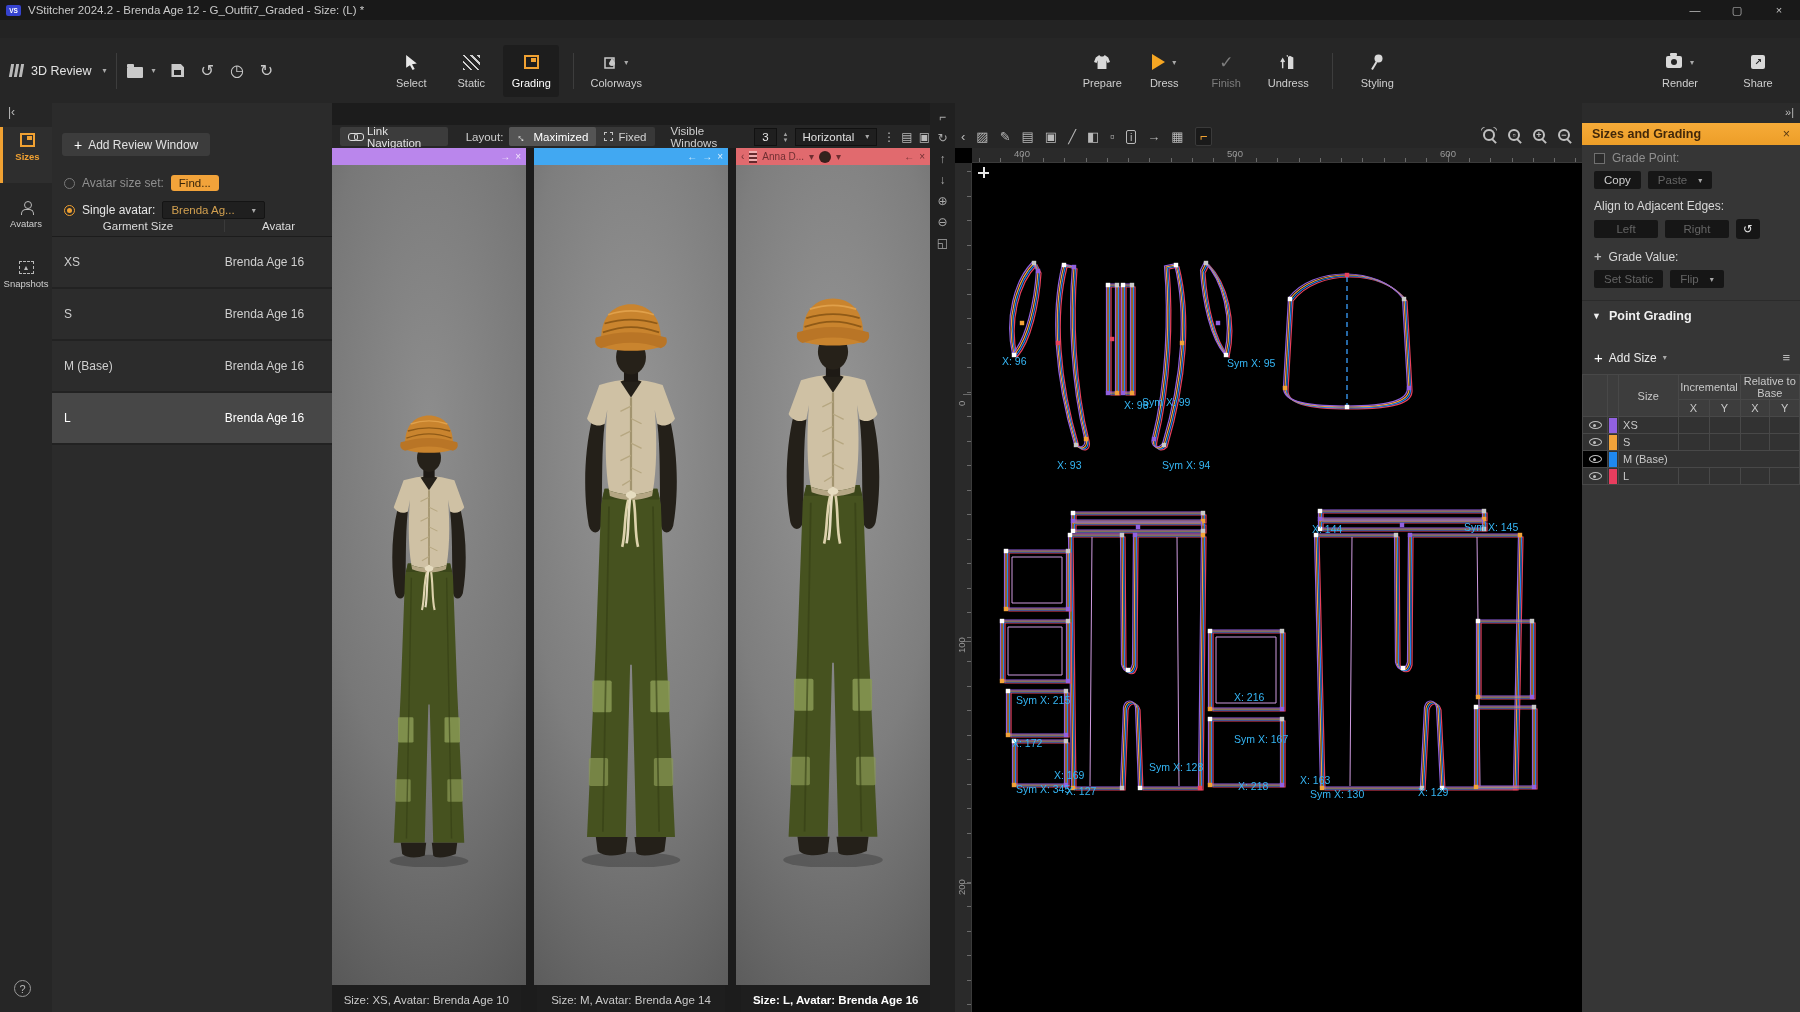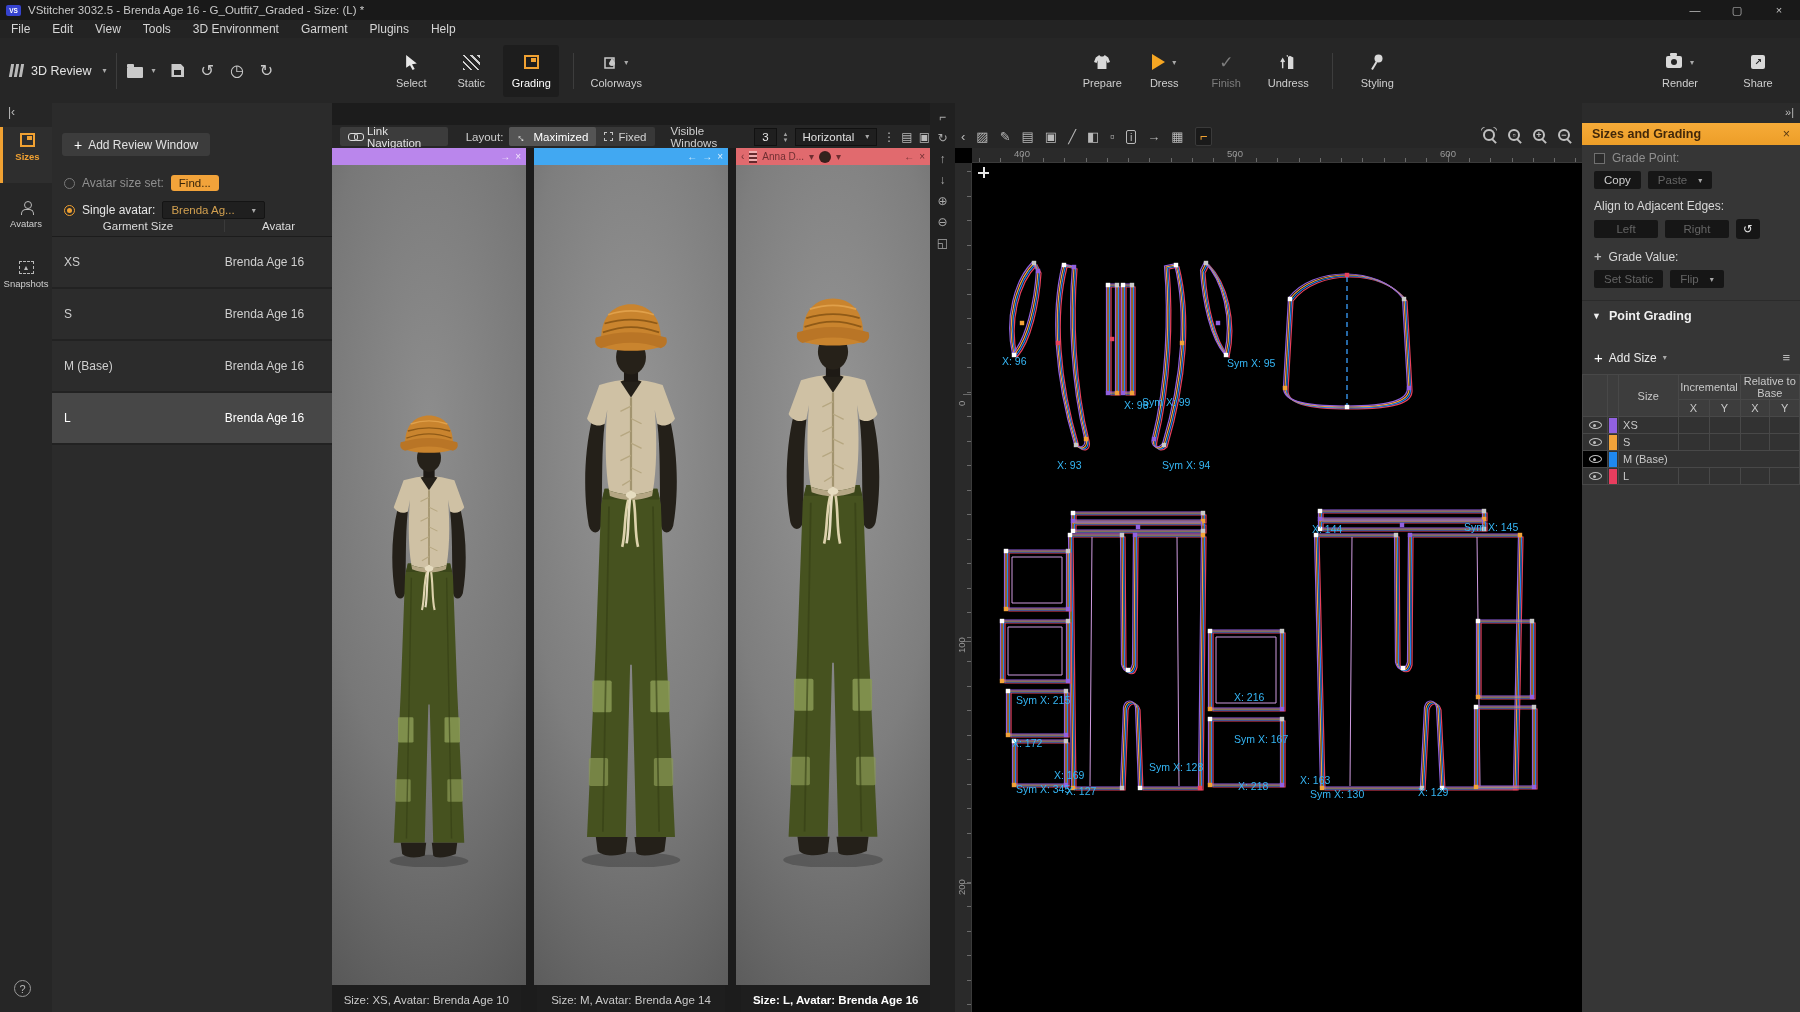--- a/index.html
+++ b/index.html
@@ -202,38 +202,28 @@
   <path d="M60,646 L96,646 L94,664 C84,668 68,668 62,662 Z" fill="#242019"></path>
   <path d="M104,646 L140,646 L138,662 C124,668 108,668 106,664 Z" fill="#242019"></path>
 </g>
 </defs>
 </svg>
 
 <div id="app">
 
   <div id="titlebar">
     <span class="app-ico">VS</span>
-    <span>VStitcher 3032.5 - Brenda Age 16 - G_Outfit7_Graded - Size: (L) *</span>
+    <span>VStitcher 2024.2 - Brenda Age 12 - G_Outfit7_Graded - Size: (L) *</span>
     <div id="win-controls">
       <span>—</span>
       <span>▢</span>
       <span>×</span>
     </div>
   </div>
 
-  <div id="menubar">
-    <span>File</span>
-    <span>Edit</span>
-    <span>View</span>
-    <span>Tools</span>
-    <span>3D Environment</span>
-    <span>Garment</span>
-    <span>Plugins</span>
-    <span>Help</span>
-  </div>
 
   <div id="toolbar">
     <div class="tb-group" style="margin-left:10px;gap:8px;">
       <span class="icon-pleats">
           <i></i>
           <i></i>
           <i></i>
         </span>
       <span style="font-size:12.5px;color:#e3e3e3;">3D Review</span>
       <span class="chev">▾</span>

